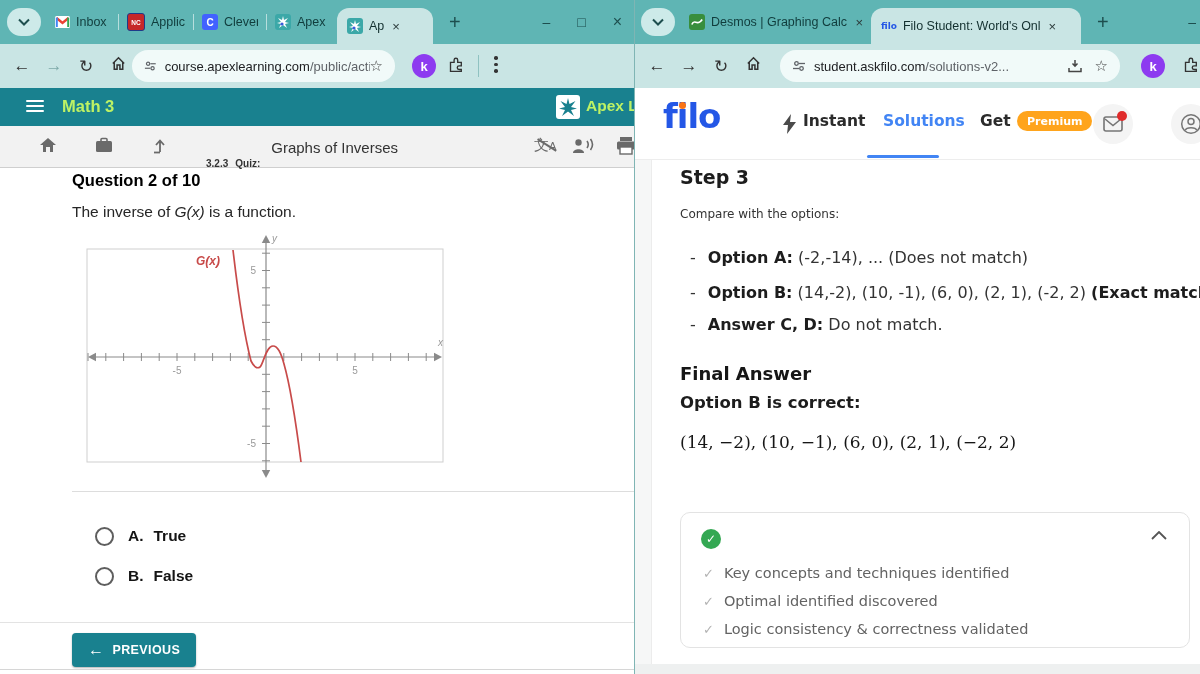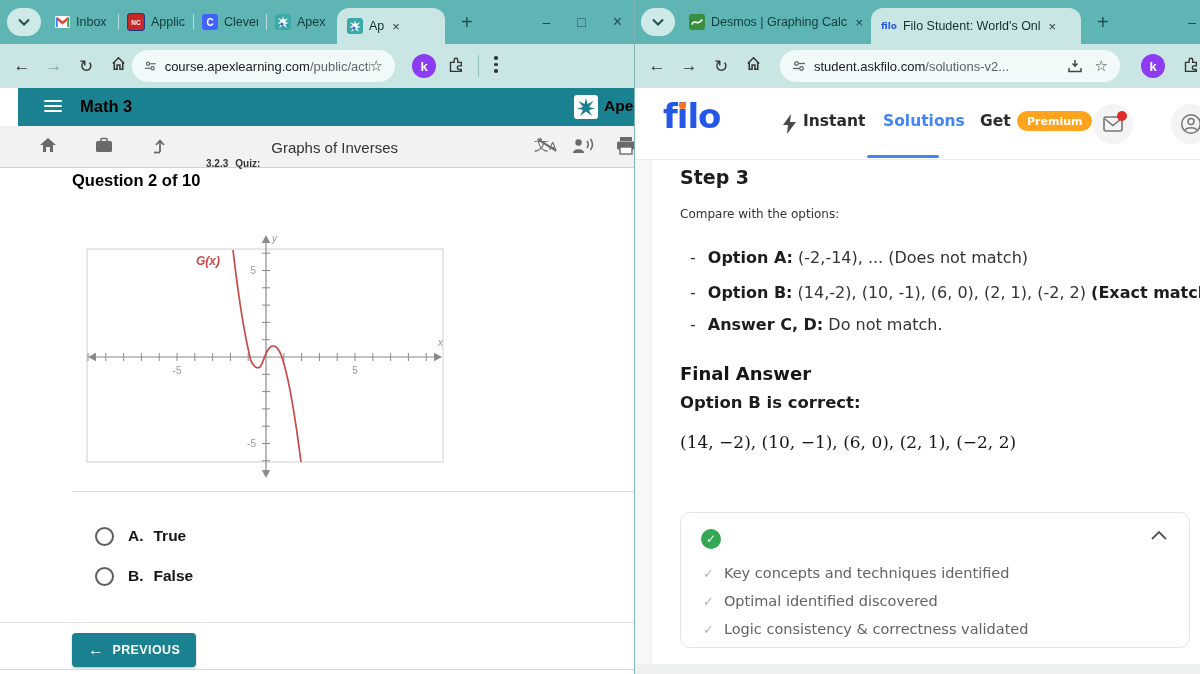--- a/index.html
+++ b/index.html
@@ -36,21 +36,21 @@
   .url .dom{color:#202124;}
   .url .path{color:#5f6368;}
   .star{font-size:15px;color:#454545;margin-left:auto;}
   .kbadge{position:absolute;top:10px;width:24px;height:24px;border-radius:50%;background:#8d3bf0;
           color:#fff;font-size:13px;font-weight:bold;display:flex;align-items:center;justify-content:center;}
   .vsep{position:absolute;top:11px;width:1px;height:22px;background:#8fc2c1;}
   .dots3{position:absolute;top:12px;width:4px;display:flex;flex-direction:column;gap:3px;}
   .dots3 i{width:3.5px;height:3.5px;border-radius:50%;background:#333;}
 
   
-  .appbar{position:absolute;left:0;top:88px;right:0;height:49px;background:#19818f;color:#000000;margin-left:18px;}
+  .appbar{position:absolute;left:0;top:88px;right:0;height:49px;background:#19818f;color:#bef264;}
   .burger{position:absolute;left:26px;top:12px;width:18px;}
   .burger i{display:block;height:2px;background:#fff;margin-bottom:3px;border-radius:1px;}
   .course-title{position:absolute;left:62px;top:9px;font-size:16.5px;font-weight:bold;}
   .apx-logo{position:absolute;left:556px;top:7px;width:24px;height:24px;background:#fff;border-radius:3px;
             display:flex;align-items:center;justify-content:center;}
   .apx-brand{position:absolute;left:586px;top:9px;font-size:15.5px;font-weight:600;white-space:nowrap;}
   .subbar{position:absolute;left:0;top:126px;right:0;height:42px;background:#f2f2f2;
           border-bottom:1px solid #cfcfcf;box-sizing:border-box;}
   .subrow{position:absolute;left:38px;top:0;height:42px;display:flex;align-items:center;}
   .sic{width:20px;text-align:center;margin-right:36px;color:#6a6a6a;}
@@ -147,21 +147,21 @@
         <div class="tabsep"></div>
         <div class="tab" style="width:70px">
           <span class="favicon" style="background:#3ba8a8">
             <svg width="12" height="12" viewBox="0 0 12 12">
                 <path d="M6,0 L7,4 L11,2 L8,6 L12,7 L8,8 L10,12 L6,9 L2,12 L4,8 L0,7 L4,6 L1,2 L5,4 Z" fill="#fff"></path>
                 <circle cx="5" cy="8" r="1.6" fill="#3b5bdb"></circle>
               </svg>
           </span>
           <span class="tlabel">Apex L</span>
         </div>
-        <div class="tab-active" style="width:108px">
+        <div class="tab-active" style="width:96px">
           <span class="favicon" style="background:#3ba8a8">
             <svg width="12" height="12" viewBox="0 0 12 12">
                 <path d="M6,0 L7,4 L11,2 L8,6 L12,7 L8,8 L10,12 L6,9 L2,12 L4,8 L0,7 L4,6 L1,2 L5,4 Z" fill="#fff"></path>
                 <circle cx="5" cy="8" r="1.6" fill="#3b5bdb"></circle>
               </svg>
           </span>
           <span class="tlabel">Ap</span>
           <span class="tclose">×</span>
         </div>
         <span class="newtab">+</span>
@@ -261,20 +261,21 @@
       <span class="abs" style="left:616px;top:11px">
         <svg width="22" height="18" viewBox="0 0 22 18">
           <rect x="4" y="0" width="12" height="4" fill="#6a6a6a"></rect>
             <rect x="1" y="4.5" width="18" height="8" rx="1.5" fill="#6a6a6a"></rect>
             <rect x="4" y="10" width="12" height="7" fill="#fff" stroke="#6a6a6a" stroke-width="1.4"></rect>
         </svg>
       </span>
     </div>
 
     <div class="q-header">Question 2 of 10</div>
+    <div class="q-text"><span>The inverse of </span><span class="fn">G(x)</span><span> is a function.</span></div>
 
     <div class="graph">
       <svg width="360" height="246" viewBox="0 0 360 246">
         <rect x="2" y="16" width="356" height="213" fill="#ffffff" stroke="#cfcfcf" stroke-width="1"></rect>
 
         <line x1="9" y1="124" x2="351" y2="124" stroke="#8a8a8a" stroke-width="1.2"></line>
         <polygon points="3,124 11,119.8 11,128.2" fill="#8a8a8a"></polygon>
         <polygon points="357,124 349,119.8 349,128.2" fill="#8a8a8a"></polygon>
         <line x1="181" y1="9" x2="181" y2="239" stroke="#8a8a8a" stroke-width="1.2"></line>
         <polygon points="181,2 176.8,10 185.2,10" fill="#8a8a8a"></polygon>

